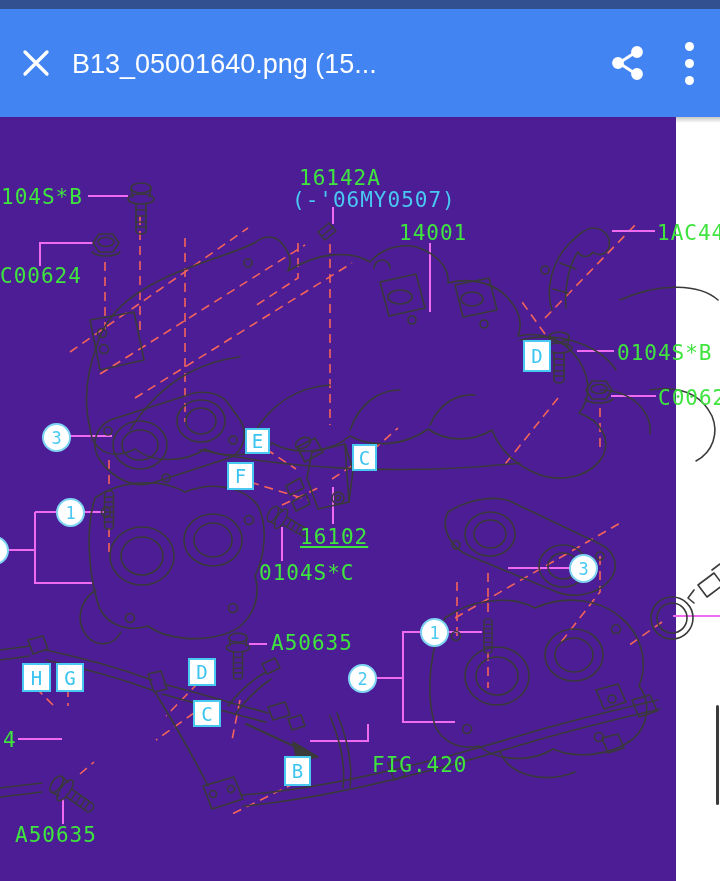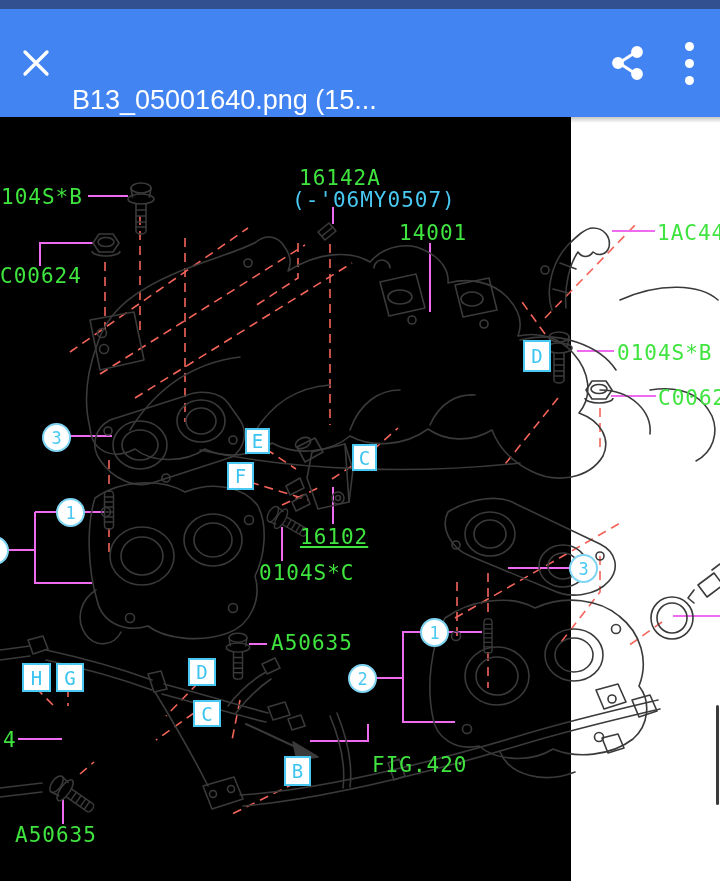--- a/index.html
+++ b/index.html
@@ -1,32 +1,32 @@
 <!DOCTYPE html>
 <html><head>
 <meta charset="utf-8">
 <style>
   html,body{margin:0;padding:0;background:#e9e9e9;}
   #screen{position:relative;width:720px;height:881px;background:#ffffff;overflow:hidden;
           font-family:"Liberation Sans",sans-serif;}
   
   #status-bar{position:absolute;left:0;top:0;width:720px;height:9px;background:#32508f;}
   #app-bar{position:absolute;left:0;top:9px;width:720px;height:108px;background:#4384f3;
-           display:flex;align-items:flex-end;}
+           display:flex;align-items:center;}
   #bar-shadow{position:absolute;left:0;top:117px;width:720px;height:6px;
               background:linear-gradient(to bottom,rgba(0,0,0,.22),rgba(0,0,0,0));}
   #close-btn{width:72px;height:100%;display:flex;align-items:center;justify-content:center;cursor:pointer;}
   #title-block{flex:1;min-width:0;padding-top:2px;}
   #vtitle{color:#fff;font-size:27px;line-height:33px;white-space:nowrap;overflow:hidden;}
   #vsubtitle{color:#f2f6ff;font-size:19px;line-height:26px;margin-top:3px;}
   #share-btn,#menu-btn{width:62px;height:100%;display:flex;align-items:center;justify-content:center;cursor:pointer;}
   .dotcol{display:flex;flex-direction:column;gap:8px;}
   .dotcol span{width:9px;height:9px;border-radius:50%;background:#fff;display:block;}
   
-  #diagram{position:absolute;left:0;top:117px;width:571px;height:764px;background:#000000;}
+  #diagram{position:absolute;left:0;top:117px;width:676px;height:764px;background:#4c1d95;}
   #diagram svg{position:absolute;left:0;top:0;}
   .plabel{position:absolute;font-family:"DejaVu Sans Mono",monospace;font-size:21px;
           font-weight:normal;color:#3fe43f;letter-spacing:1px;white-space:pre;}
   .plabel.cyan{color:#49c8f2;}
   .cbox{position:absolute;border:2px solid #49c8f2;background:#fff;color:#3cc4f0;
         display:flex;align-items:center;justify-content:center;
         font-family:"DejaVu Sans Mono",monospace;font-size:19px;}
   .ccircle{position:absolute;width:25px;height:25px;border:2px solid #7fd4f2;border-radius:50%;
            color:#49c8f2;display:flex;align-items:center;justify-content:center;
            font-family:"DejaVu Sans Mono",monospace;font-size:17px;background:#fff;}

